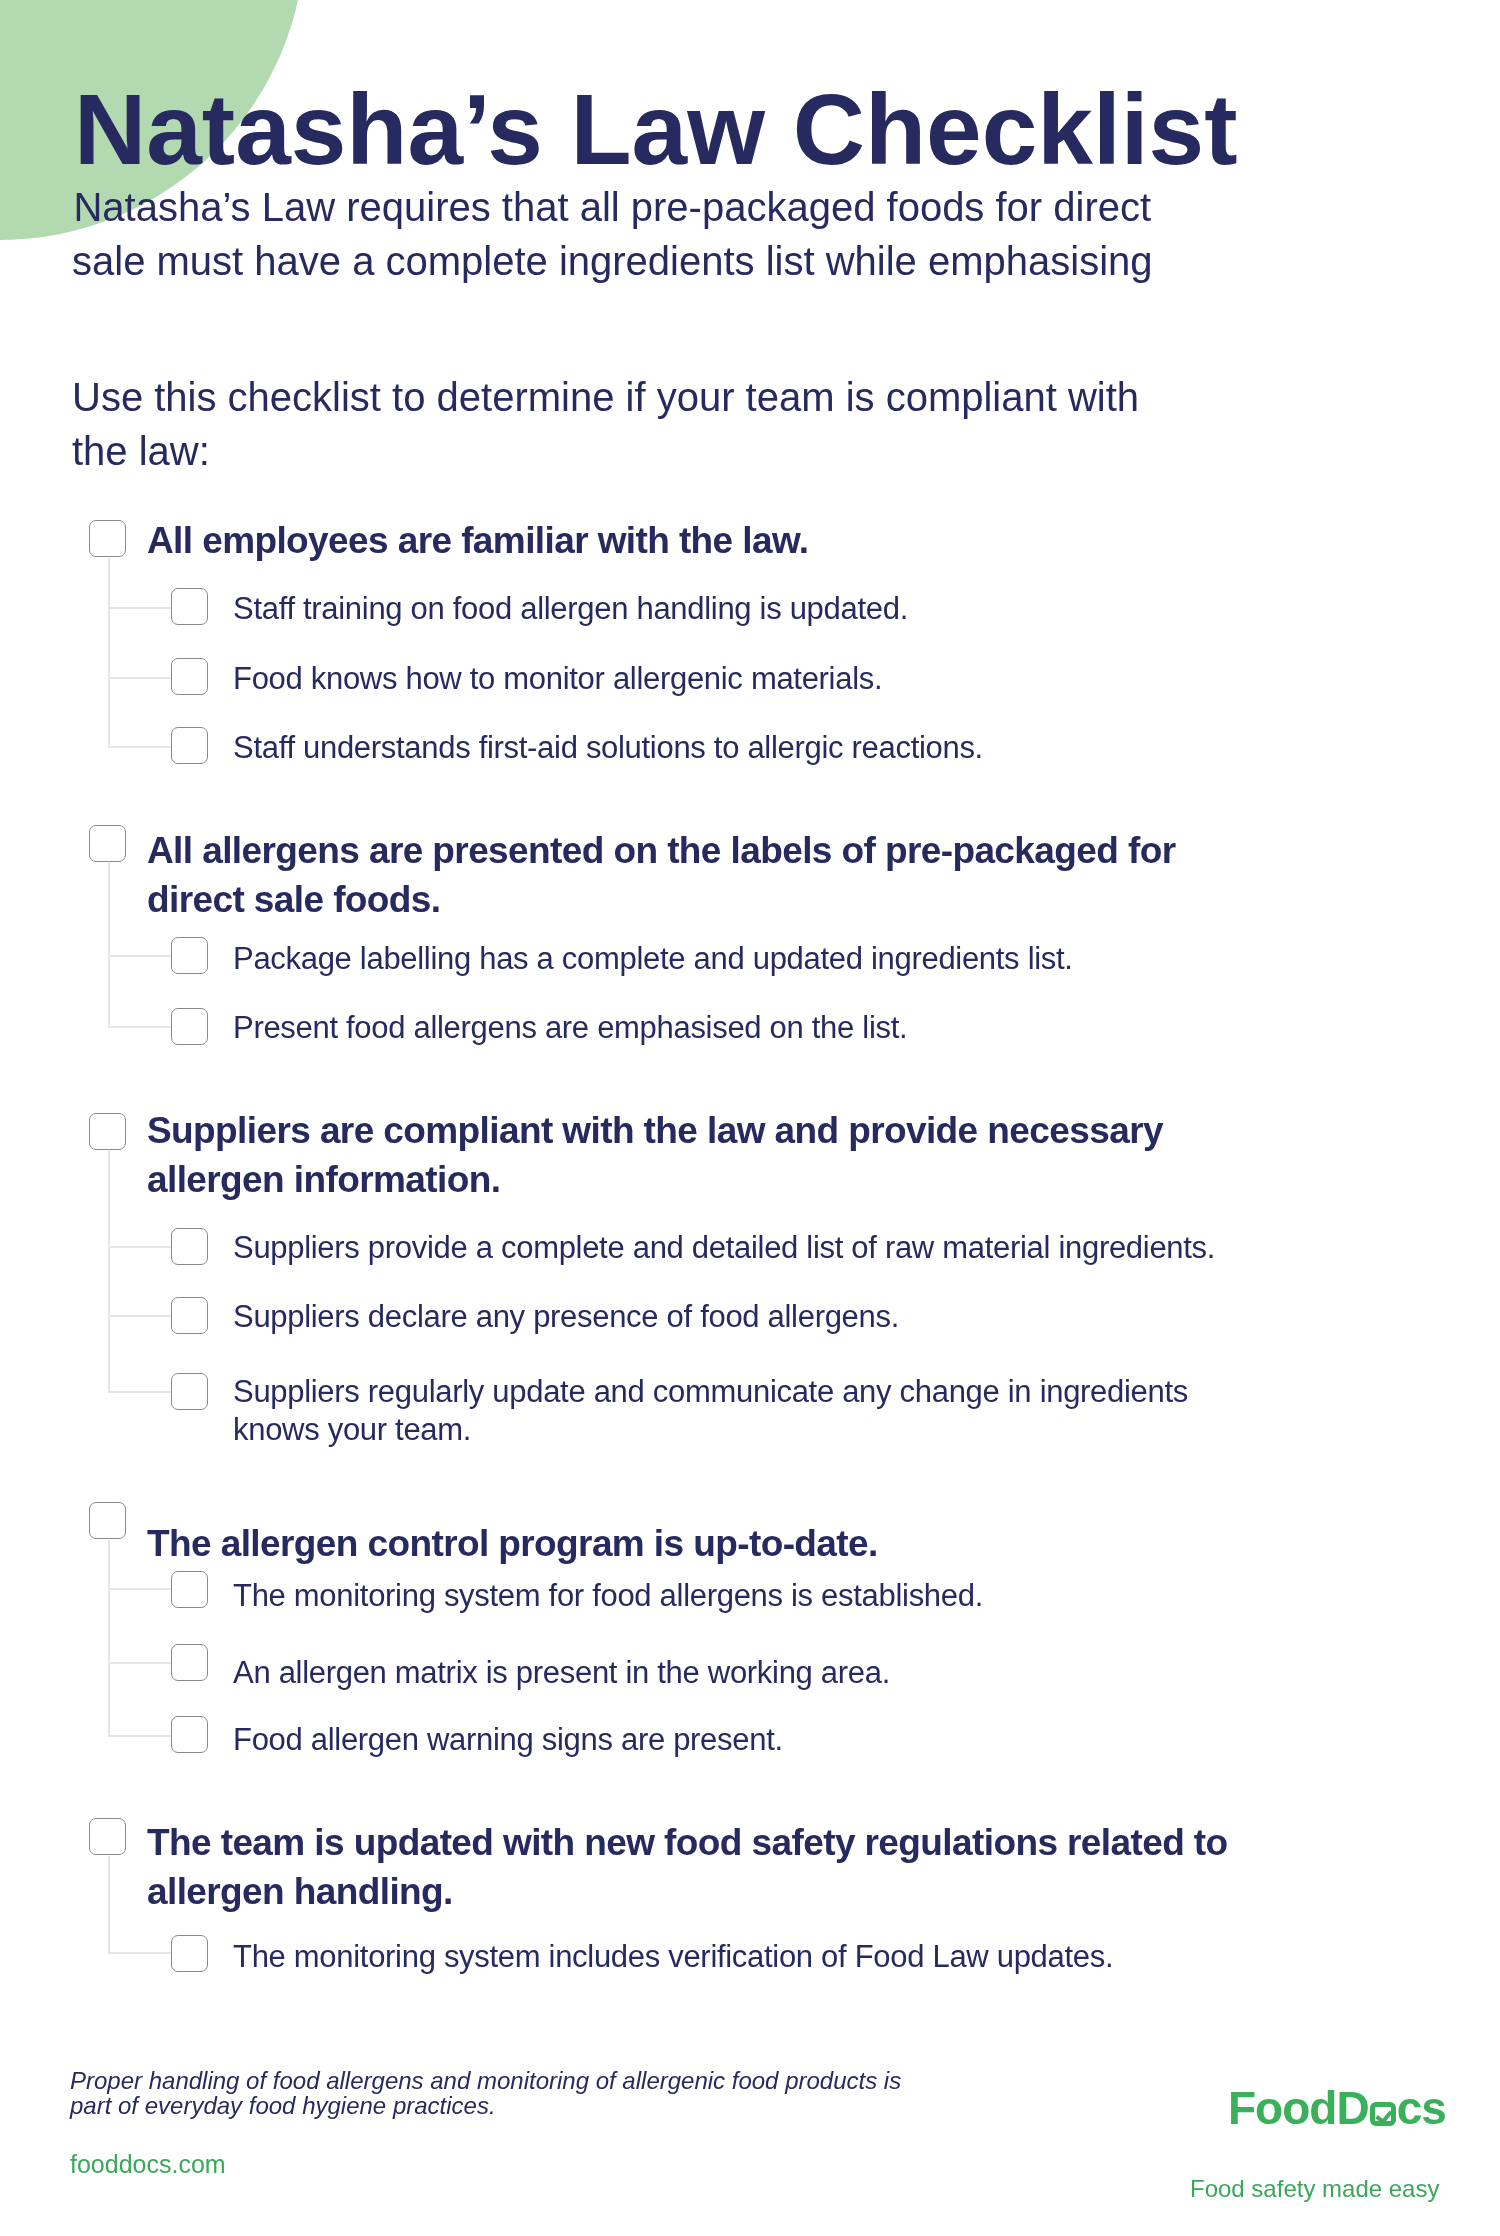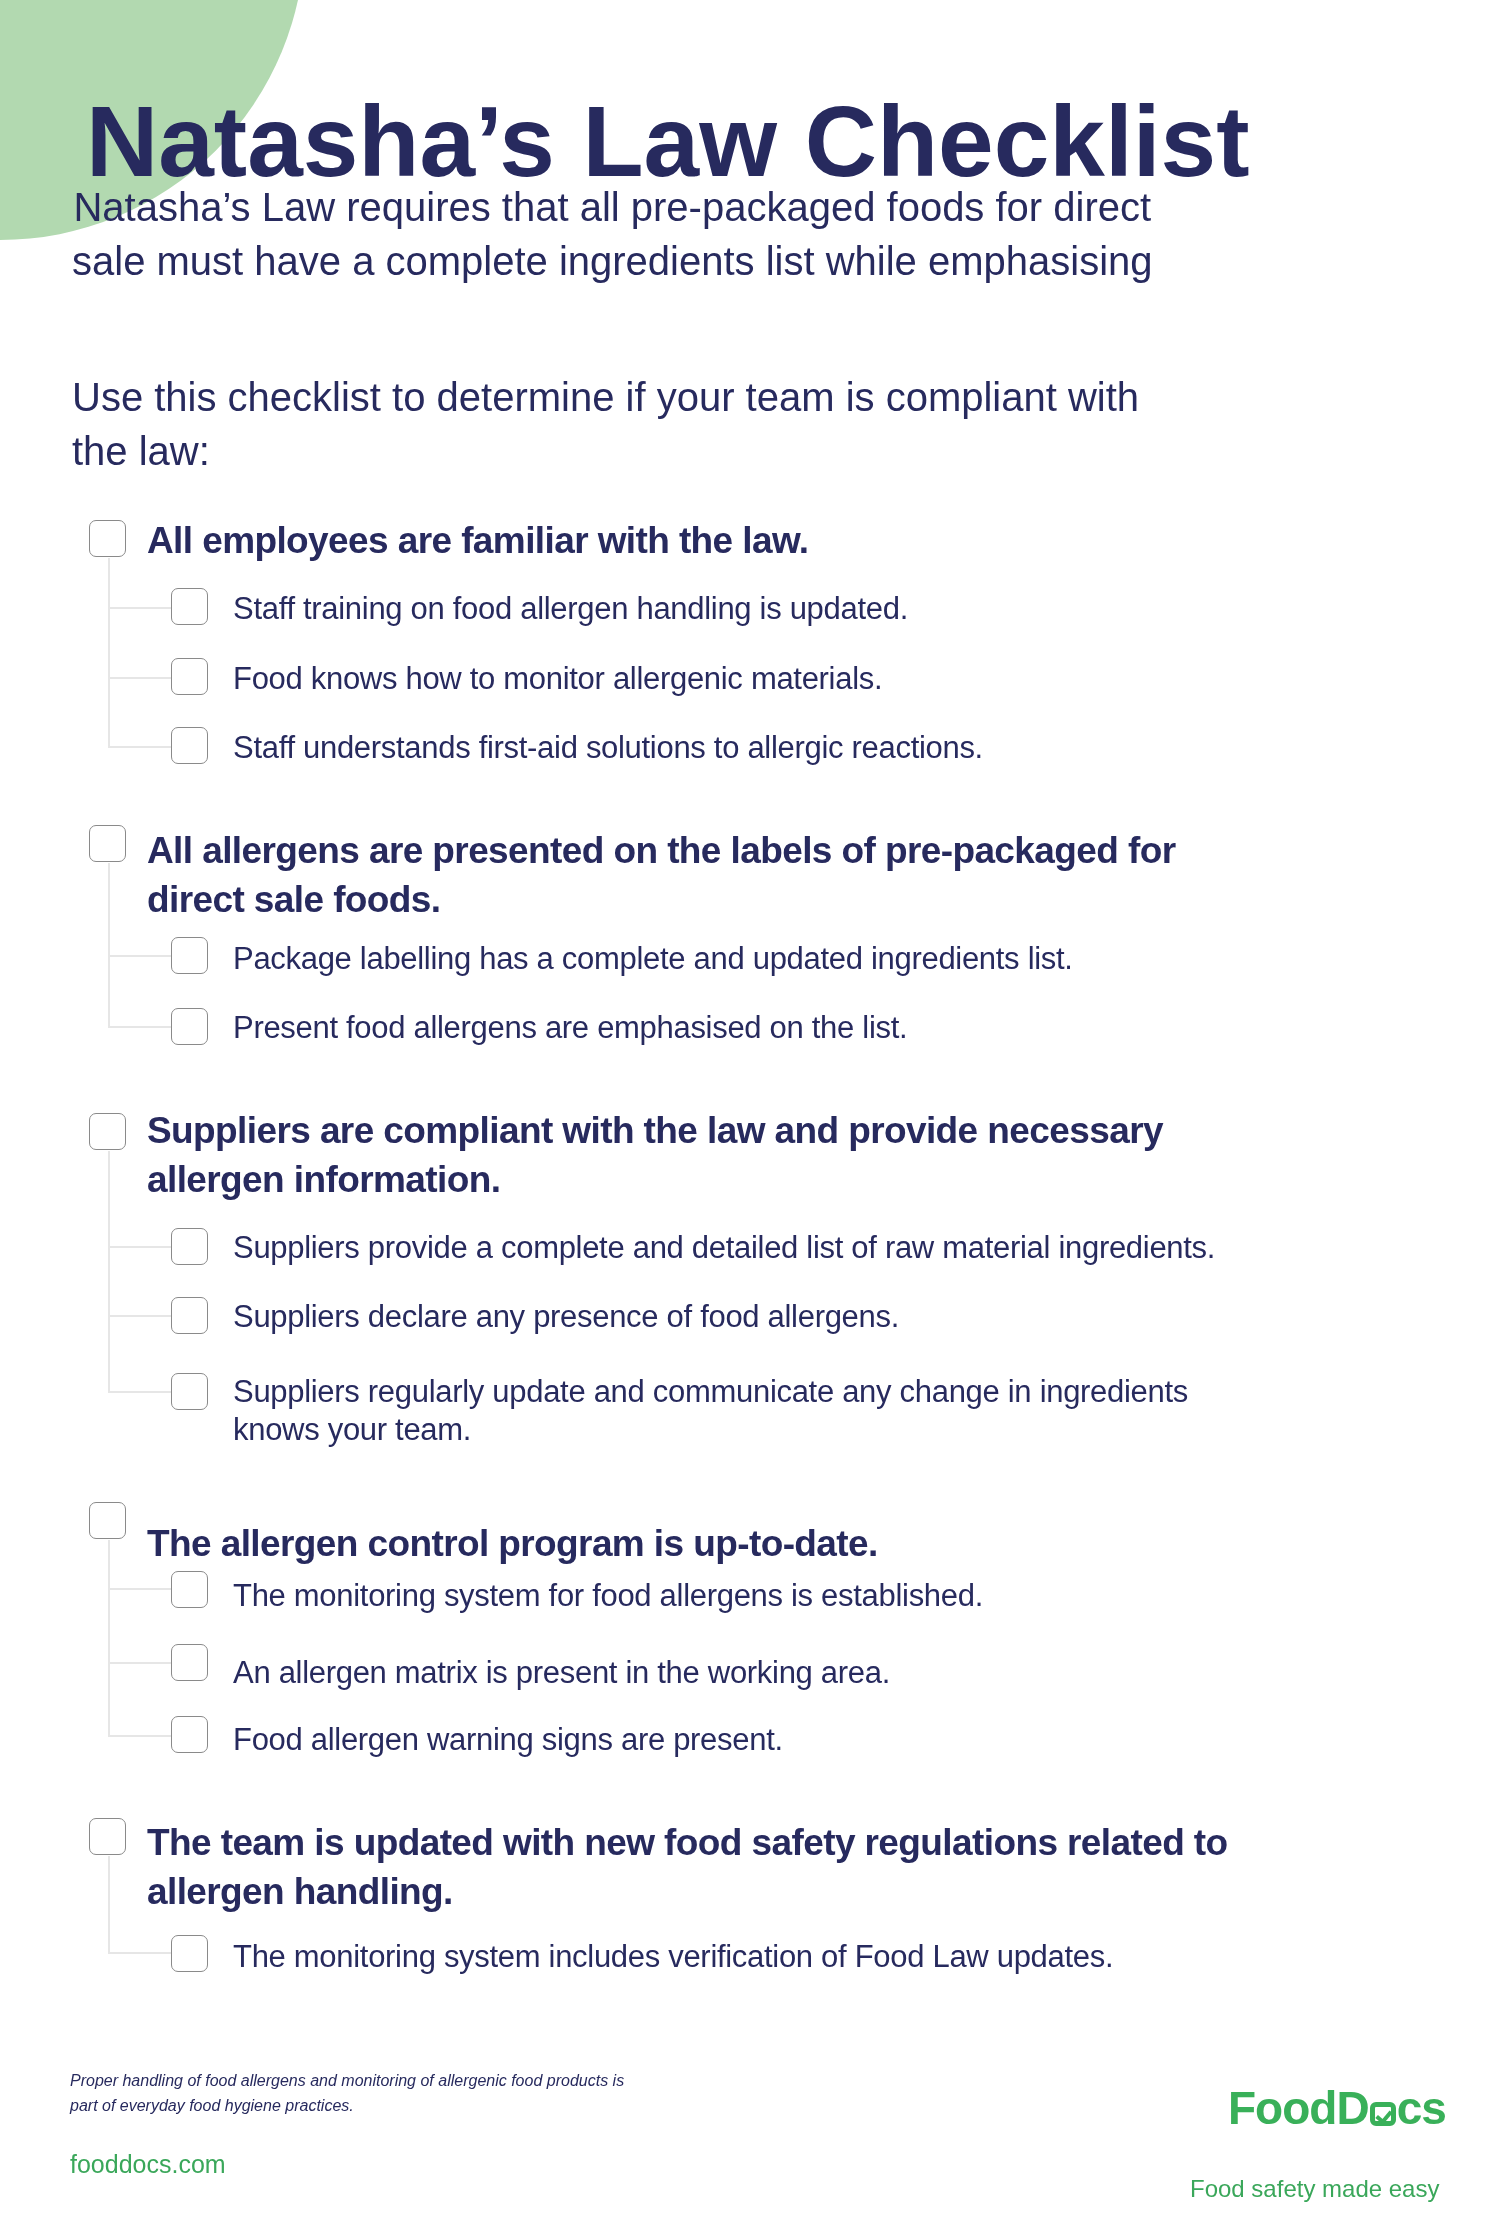--- a/index.html
+++ b/index.html
@@ -33,21 +33,21 @@
   .heading {
     position: absolute; left: 147px; font-size: 37px; font-weight: bold;
     line-height: 49px; color: #272a5e; letter-spacing: -0.6px; white-space: nowrap;
   }
   .heading span, .subtext span { display: block; }
   .subtext {
     position: absolute; left: 233px; font-size: 31px; line-height: 38px;
     color: #272a5e; letter-spacing: -0.3px; white-space: nowrap;
   }
   .footnote {
-    left: 70px; top: 2068px; font-size: 16px; line-height: 25px;
+    left: 70px; top: 2068px; font-size: 24px; line-height: 25px;
     font-style: italic; color: #272a5e;
   }
   .footnote span { display: block; }
   .url {
     left: 70px; top: 2150px; font-size: 25px; color: #3aa75a;
   }
   .logo {
     left: 1228px; top: 2082px; font-size: 46px; font-weight: bold;
     color: #39b059; letter-spacing: -1px; line-height: 52px;
   }
@@ -63,21 +63,21 @@
   }
   .tagline {
     left: 1190px; top: 2143px; font-size: 24px; color: #3aa75a; margin-top: 32px;
   }
 </style>
 </head>
 <body>
 
 <div class="deco-circle"></div>
 
-<h1 class="abs title" style="margin:16px;">Natasha’s Law Checklist</h1>
+<h1 class="abs title" style="margin:4px;">Natasha’s Law Checklist</h1>
 
 <div class="abs intro" style="top:180px;text-align:center;">
   <span>Natasha’s Law requires that all pre-packaged foods for direct</span>
   <span>sale must have a complete ingredients list while emphasising</span>
 </div>
 
 <div class="abs intro" style="top:370px;">
   <span>Use this checklist to determine if your team is compliant with</span>
   <span>the law:</span>
 </div>

